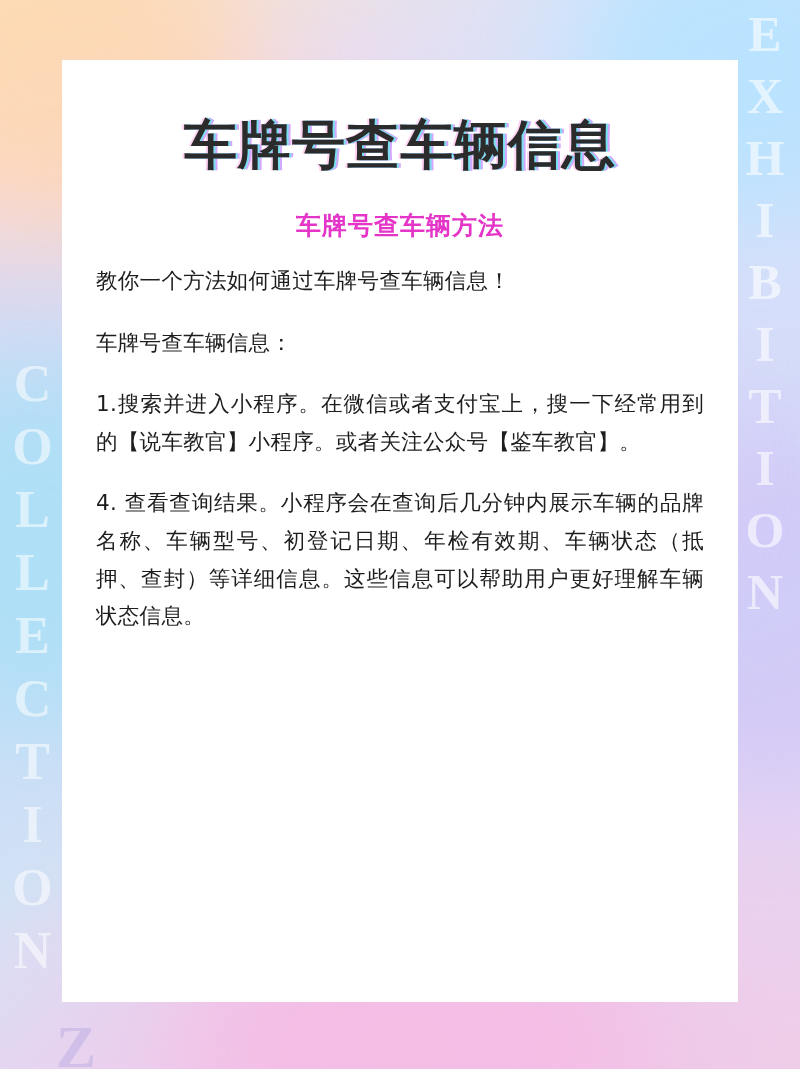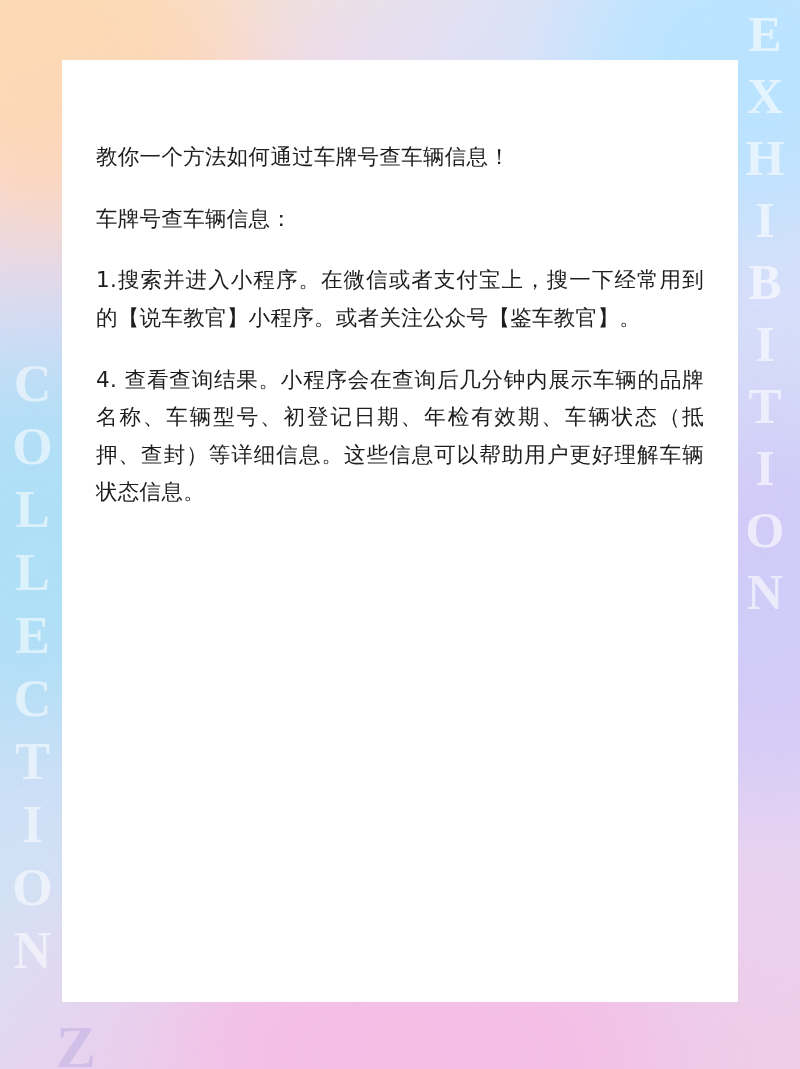--- a/index.html
+++ b/index.html
@@ -104,21 +104,21 @@
     text-align: center;
     font-family: "DejaVu Sans", "Liberation Sans", sans-serif;
     font-weight: 700;
     font-size: 25px;
     margin: 34px 0 0 0;
     color: #e535c8;
     letter-spacing: 1px;
   }
 
   .body {
-    margin-top: 38px;
+    margin-top: 20px;
     padding: 0 6px;
   }
 
   .para {
     font-family: "DejaVu Sans", "Liberation Sans", sans-serif;
     font-size: 21.5px;
     line-height: 1.75;
     color: #1d1d1d;
     margin: 0 0 24px 0;
     text-align: justify;
@@ -137,21 +137,23 @@
   <div class="bloom b4"></div>
   <div class="bloom b5"></div>
   <div class="bloom b6"></div>
 
   <div class="watermark wm-right">EXHIBITION</div>
   <div class="watermark wm-left">COLLECTION</div>
   <div class="watermark wm-bottom">Z</div>
 
   <div class="card">
 
+    <h1 class="title">车牌号查车辆信息</h1>
 
+    <h2 class="subtitle">车牌号查车辆方法</h2>
 
     <div class="body">
       <p class="para">教你一个方法如何通过车牌号查车辆信息！</p>
       <p class="para">车牌号查车辆信息：</p>
       <p class="para">1.搜索并进入小程序。在微信或者支付宝上，搜一下经常用到的【说车教官】小程序。或者关注公众号【鉴车教官】。</p>
       <p class="para">4. 查看查询结果。小程序会在查询后几分钟内展示车辆的品牌名称、车辆型号、初登记日期、年检有效期、车辆状态（抵押、查封）等详细信息。这些信息可以帮助用户更好理解车辆状态信息。</p>
     </div>
 
   </div>
 </div>

